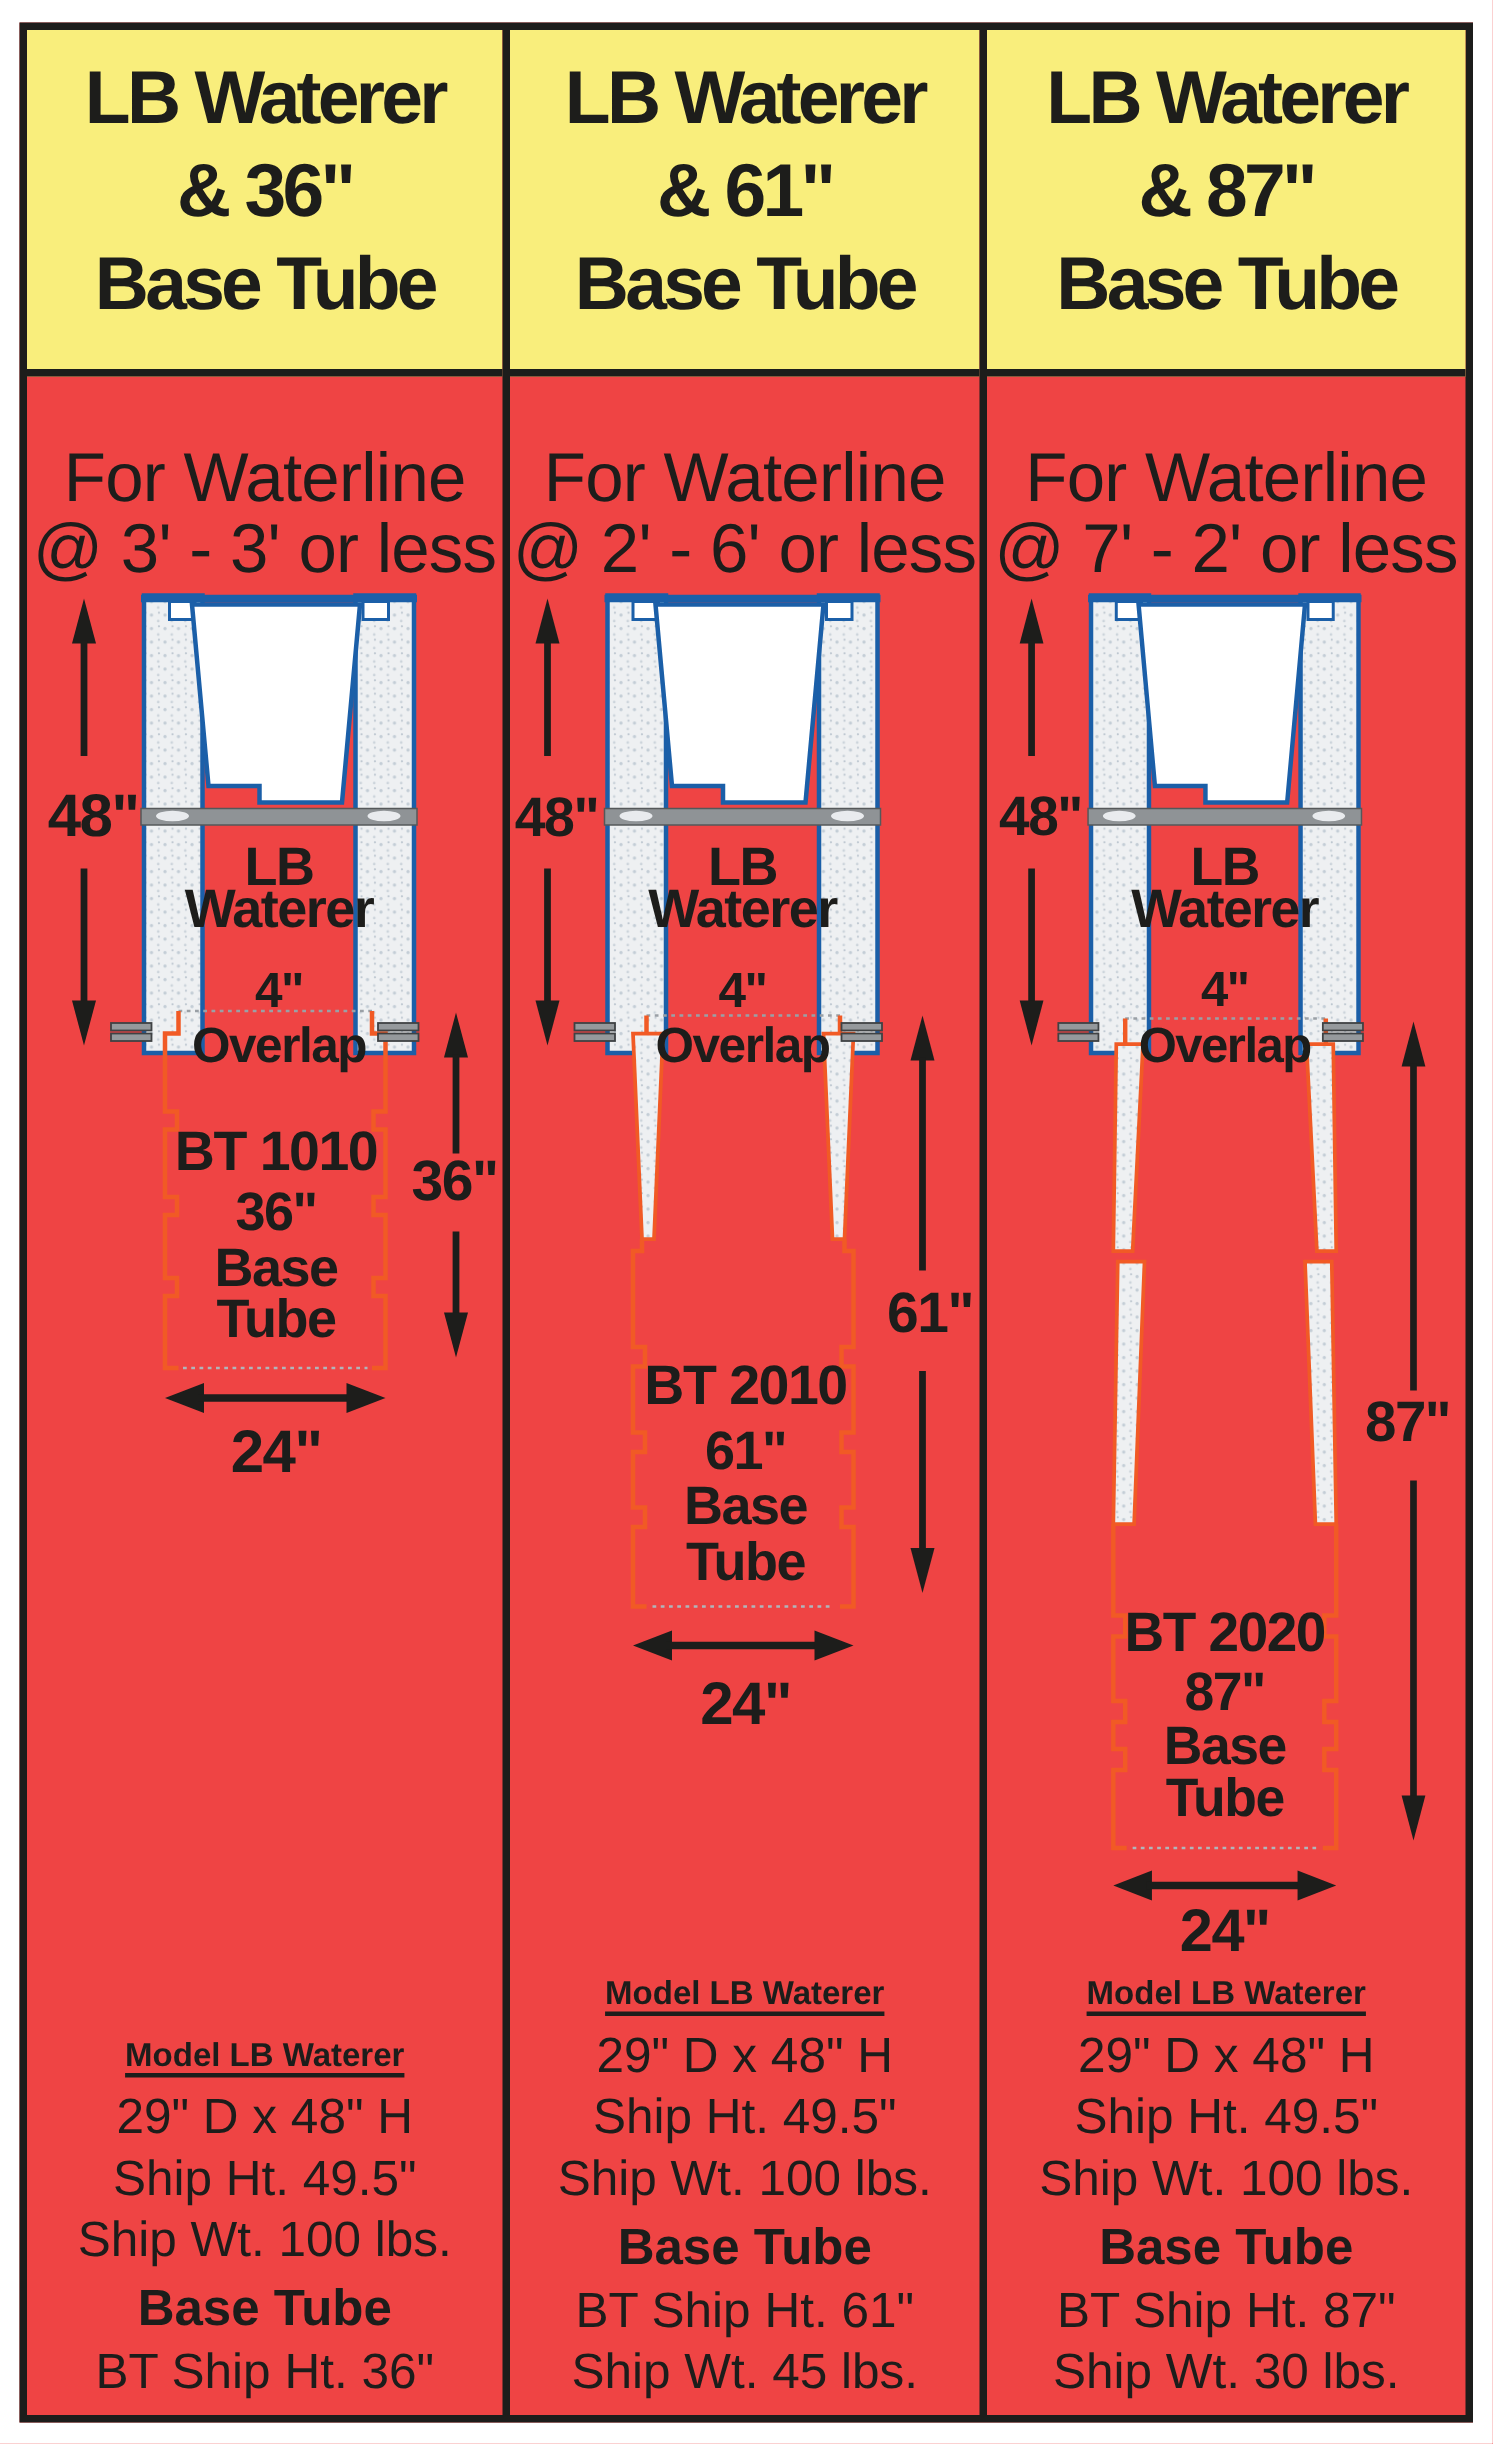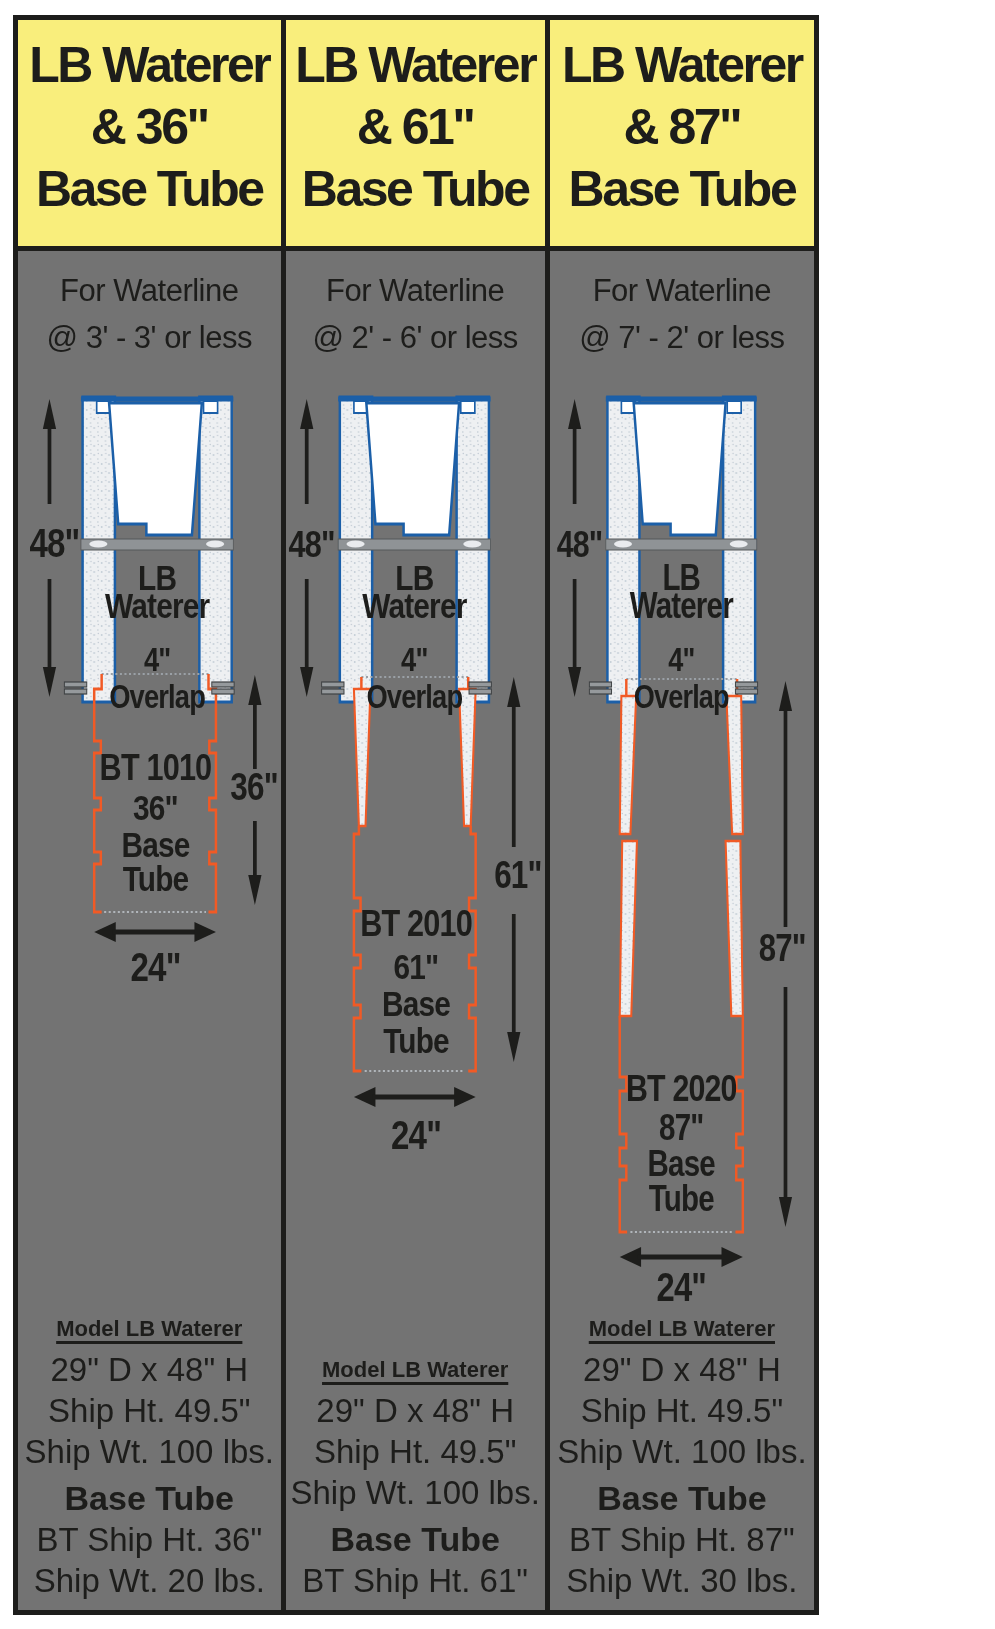--- a/index.html
+++ b/index.html
@@ -1,25 +1,25 @@
 <!DOCTYPE html>
 <html><head>
 <meta charset="utf-8">
 <style>
   html,body{margin:0;padding:0;background:#ffffff;}
   body{width:995px;height:1629px;position:relative;font-family:"Liberation Sans",sans-serif;color:#1d1d1b;}
-  .sheet{position:absolute;left:13px;top:15px;width:806px;height:1600px;border:5px solid #1d1d1b;box-sizing:border-box;display:flex;background:#737373;}
+  .sheet{position:absolute;left:13px;top:15px;width:969px;height:1600px;border:5px solid #1d1d1b;box-sizing:border-box;display:flex;background:#ef4444;}
   .col{box-sizing:border-box;display:flex;flex-direction:column;}
   .col-1{width:317px;}
   .col-2{width:318px;border-left:5px solid #1d1d1b;}
   .col-3{width:324px;border-left:5px solid #1d1d1b;}
   .hdr{height:212px;background:#f9ee7c;border-bottom:5px solid #1d1d1b;text-align:center;
        font-weight:bold;font-size:50px;line-height:62px;letter-spacing:-2.5px;padding-top:14px;box-sizing:content-box;}
   .body{position:relative;flex:1;}
-  .waterline{text-align:center;font-size:31px;line-height:47px;padding-top:16px;letter-spacing:-0.5px;}
+  .waterline{text-align:center;font-size:46px;line-height:47px;padding-top:4px;letter-spacing:-0.5px;margin-top:40px;}
   svg.diagram{position:absolute;top:120px;left:0;width:100%;height:945px;display:block;}
   svg text{font-family:"Liberation Sans",sans-serif;font-weight:bold;fill:#1d1d1b;text-anchor:middle;letter-spacing:-1px;}
   .specs{position:absolute;bottom:9px;left:0;width:100%;text-align:center;font-size:33px;line-height:41px;}
   .specs .title{font-weight:bold;font-size:22px;text-decoration:underline;text-decoration-thickness:3px;text-underline-offset:5px;}
   .specs .subtitle{font-weight:bold;font-size:34px;margin-top:6px;}
 </style>
 </head>
 <body>
 
 <div class="sheet">
@@ -106,21 +106,20 @@
         <text x="166" y="610" font-size="40">24"</text>
       </svg>
 
       <div class="specs">
         <div class="title">Model LB Waterer</div>
         <div>29" D x 48" H</div>
         <div>Ship Ht. 49.5"</div>
         <div>Ship Wt. 100 lbs.</div>
         <div class="subtitle">Base Tube</div>
         <div>BT Ship Ht. 36"</div>
-        <div>Ship Wt. 20 lbs.</div>
       </div>
     </div>
   </div>
 
   <div class="col col-2">
     <div class="hdr">
       <div>LB Waterer</div>
       <div>&amp; 61"</div>
       <div>Base Tube</div>
     </div>
@@ -204,20 +203,21 @@
         <text x="157" y="778" font-size="40">24"</text>
       </svg>
 
       <div class="specs">
         <div class="title">Model LB Waterer</div>
         <div>29" D x 48" H</div>
         <div>Ship Ht. 49.5"</div>
         <div>Ship Wt. 100 lbs.</div>
         <div class="subtitle">Base Tube</div>
         <div>BT Ship Ht. 61"</div>
+        <div>Ship Wt. 45 lbs.</div>
       </div>
     </div>
   </div>
 
   <div class="col col-3">
     <div class="hdr">
       <div>LB Waterer</div>
       <div>&amp; 87"</div>
       <div>Base Tube</div>
     </div>

